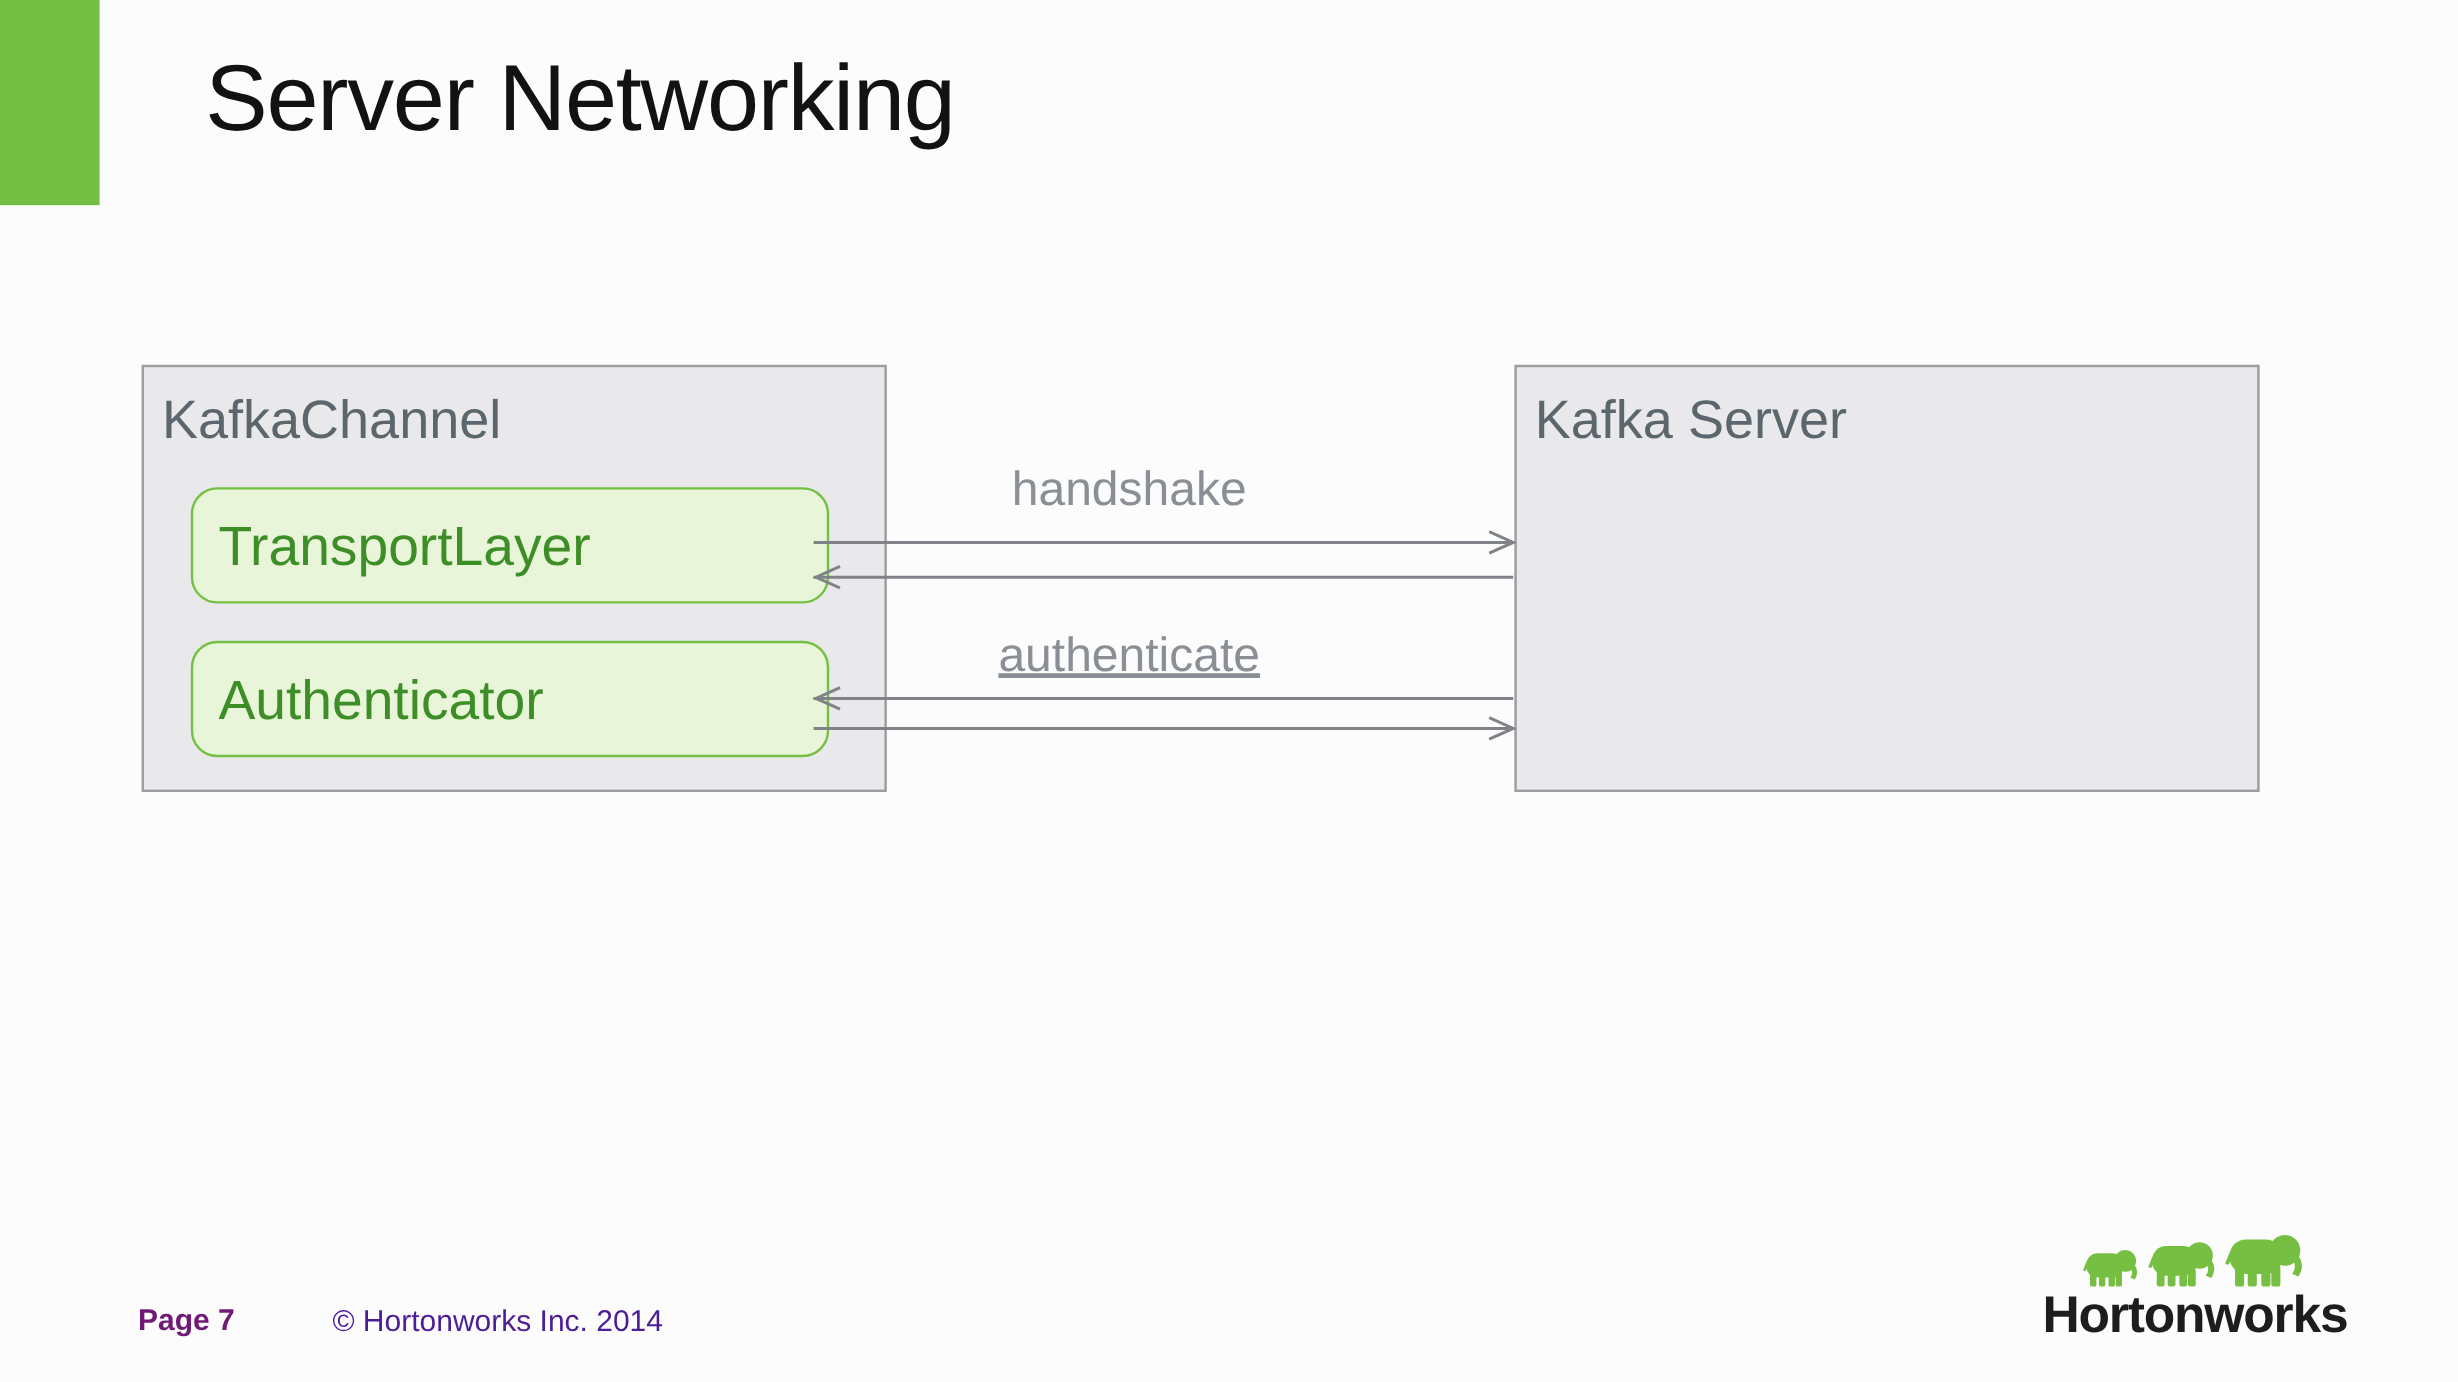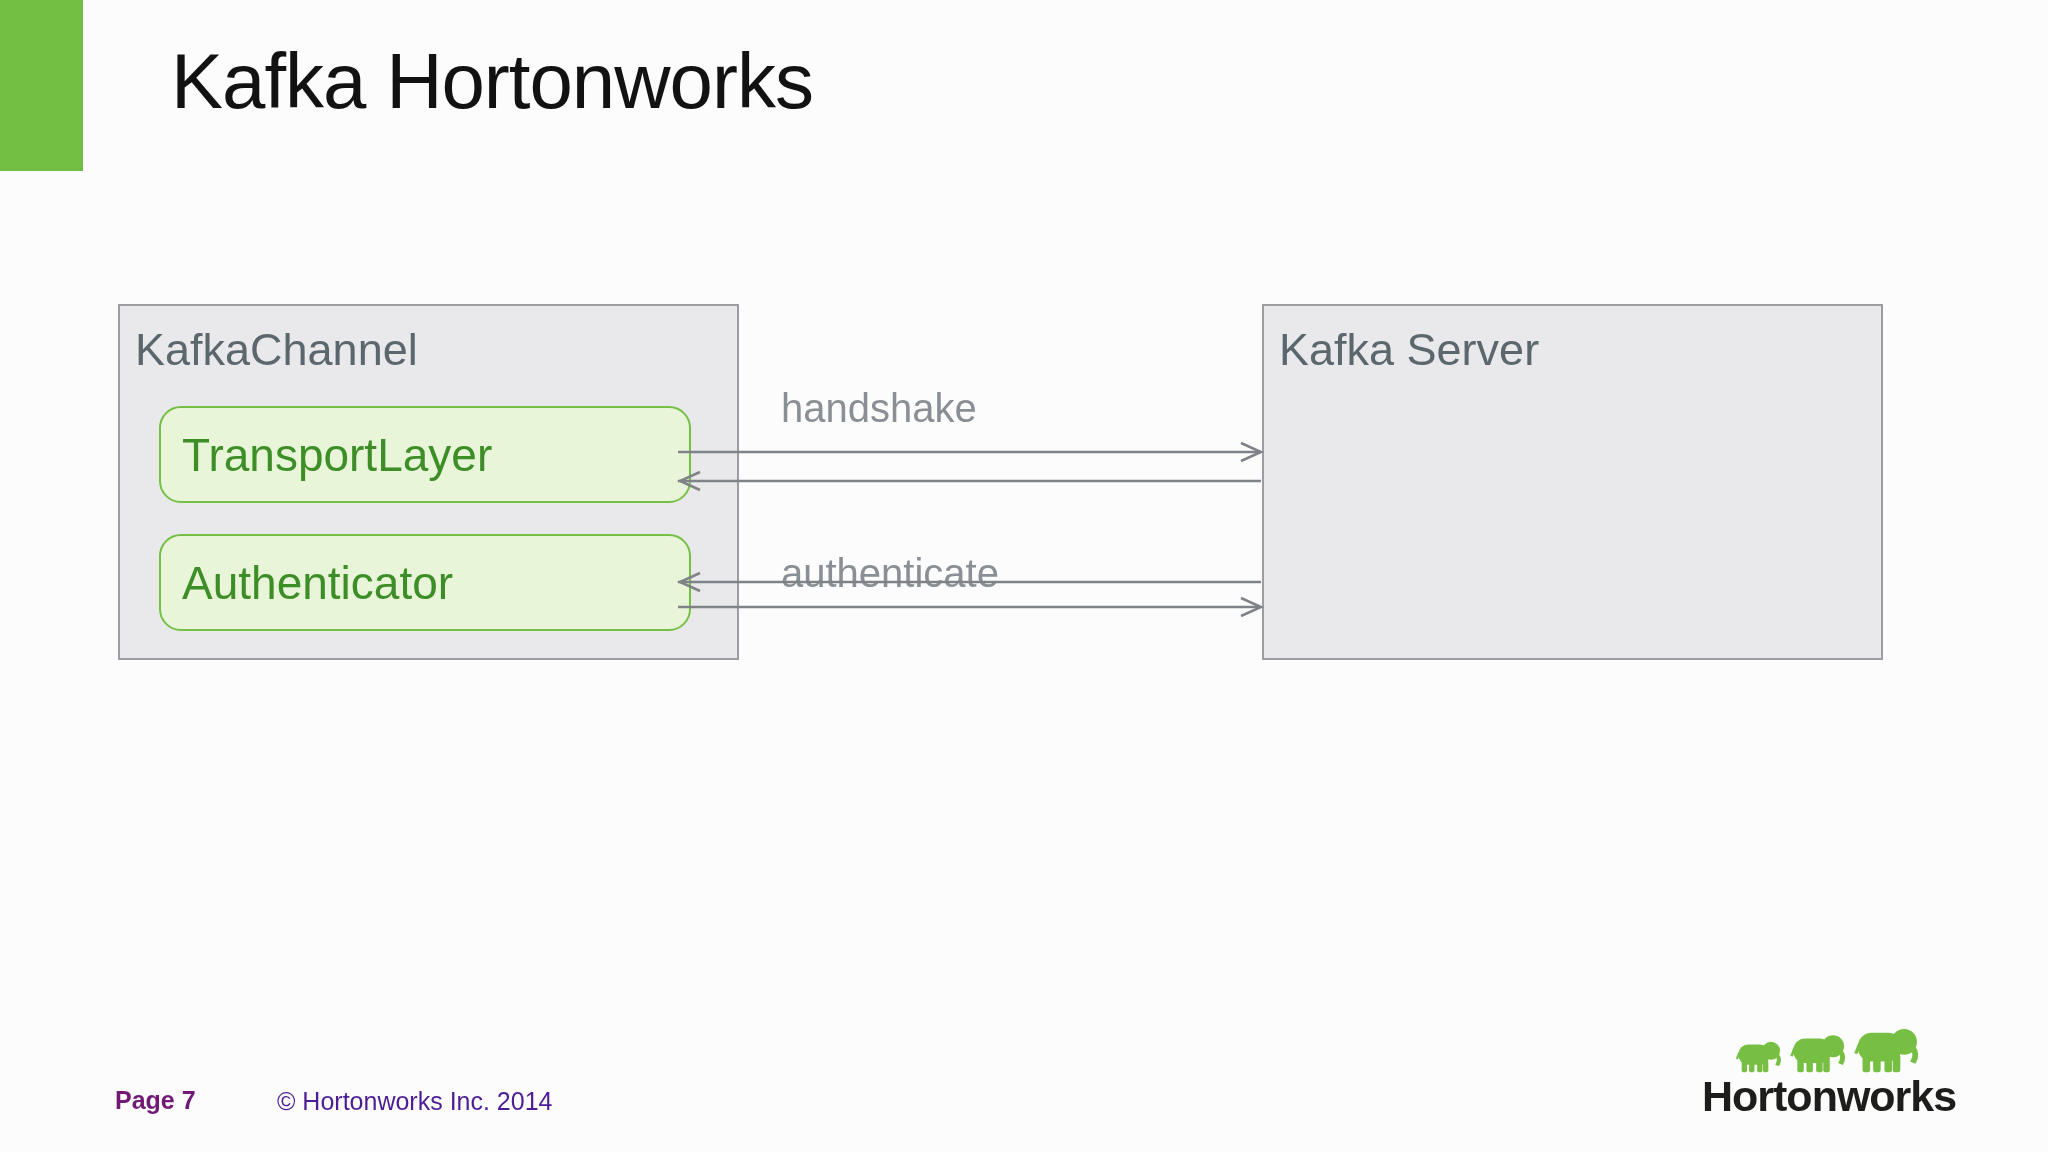--- a/index.html
+++ b/index.html
@@ -52,26 +52,26 @@
   .component.transport { top: 100px; }
   .component.auth      { top: 228px; }
   .component-label {
     padding-left: 21px;
     font-size: 46px; color: #3e8e28;
     white-space: nowrap;
   }
   .msg-label {
     position: absolute;
     width: 320px; left: 781px;
-    text-align: left;
+    text-align: center;
     font-size: 40px; color: #8a8f95;
     white-space: nowrap;
   }
   .msg-label.handshake    { top: 386px; }
-  .msg-label.authenticate { top: 551px; }
+  .msg-label.authenticate { top: 524px; text-decoration: underline; }
   .arrow-layer {
     position: absolute; left: 0; top: 0;
     width: 2048px; height: 1152px;
     pointer-events: none;
   }
   .footer-page {
     position: absolute; left: 115px; top: 1086px;
     font-size: 25px; font-weight: 700;
     color: #701a75; white-space: nowrap;
   }
@@ -94,21 +94,21 @@
     text-align: right;
   }
 </style>
 </head>
 <body>
 
 <div class="slide">
 
   <div class="accent-bar"></div>
 
-  <h1 class="slide-title">Kafka Hortonworks</h1>
+  <h1 class="slide-title">Server Networking</h1>
 
   <div class="big-box server">
     <div class="big-box-title">Kafka Server</div>
   </div>
 
   <div class="big-box channel">
     <div class="big-box-title">KafkaChannel</div>
     <div class="component transport">
       <span class="component-label">TransportLayer</span>
     </div>

